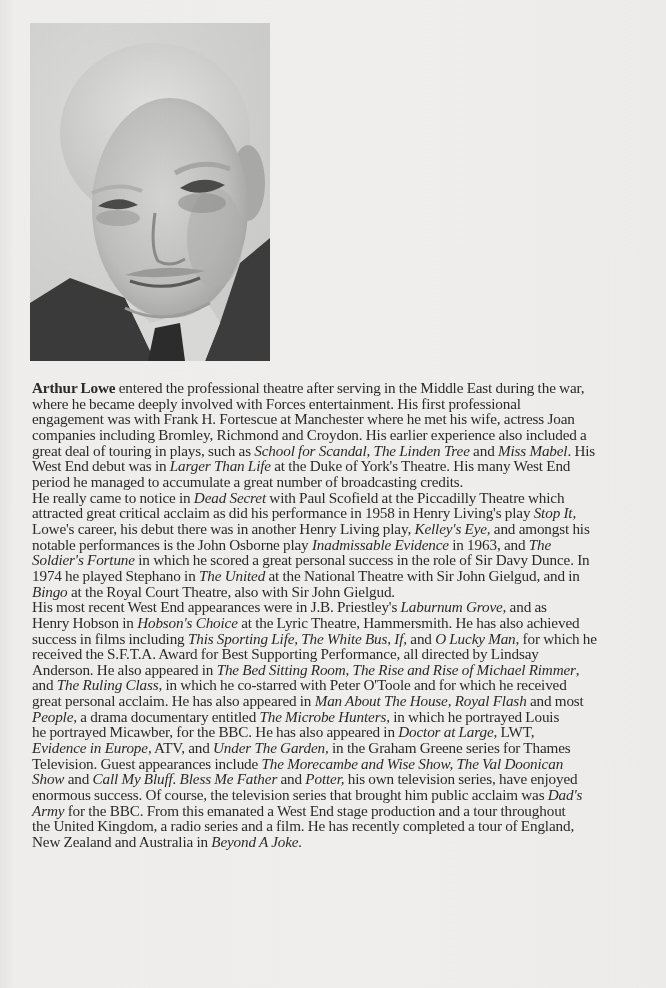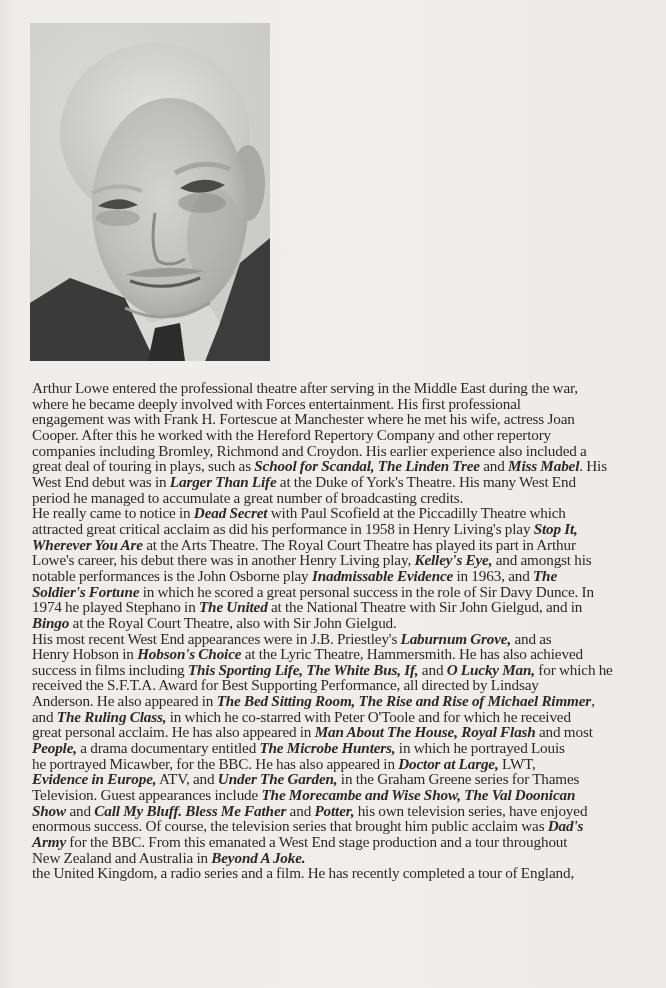--- a/index.html
+++ b/index.html
@@ -42,26 +42,25 @@
       font-size: 15.2px;
       line-height: 15.65px;
       letter-spacing: -0.15px;
       word-spacing: -0.3px;
     }
     .bio .line {
       display: block;
       white-space: nowrap;
     }
     .bio b {
-      font-weight: normal;
+      font-weight: bold;
       text-align: center;
     }
     .bio i {
       font-style: italic;
-      font-weight: bold;
     }
   </style>
 </head>
 <body>
 
 <div class="page-shade"></div>
 
 <div class="photo" title="Black-and-white portrait photograph of Arthur Lowe, smiling, wearing dark suit, white shirt and dark tie">
   <svg viewBox="0 0 240 338" preserveAspectRatio="none">
     <defs>
@@ -111,42 +110,40 @@
     <path d="M100 258 Q135 270 170 255" stroke="#5a5a58" stroke-width="3" fill="none"></path>
 
     <path d="M95 285 Q135 305 180 280" stroke="#9c9c9a" stroke-width="3" fill="none"></path>
   </svg>
 </div>
 
 <div class="bio" id="bio">
     <span class="line"><b>Arthur Lowe</b><span> entered the professional theatre after serving in the Middle East during the war,</span></span>
     <span class="line"><span>where he became deeply involved with Forces entertainment. His first professional</span></span>
     <span class="line"><span>engagement was with Frank H. Fortescue at Manchester where he met his wife, actress Joan</span></span>
-    <span class="line"><span>Cooper. After this he worked with the Hereford Repertory Company and other repertory</span></span>
     <span class="line"><span>companies including Bromley, Richmond and Croydon. His earlier experience also included a</span></span>
     <span class="line"><span>great deal of touring in plays, such as </span><i>School for Scandal, The Linden Tree</i><span> and </span><i>Miss Mabel</i><span>. His</span></span>
     <span class="line"><span>West End debut was in </span><i>Larger Than Life</i><span> at the Duke of York's Theatre. His many West End</span></span>
     <span class="line"><span>period he managed to accumulate a great number of broadcasting credits.</span></span>
     <span class="line"><span>He really came to notice in </span><i>Dead Secret</i><span> with Paul Scofield at the Piccadilly Theatre which</span></span>
     <span class="line"><span>attracted great critical acclaim as did his performance in 1958 in Henry Living's play </span><i>Stop It,</i></span>
-    <span class="line"><i>Wherever You Are</i><span> at the Arts Theatre. The Royal Court Theatre has played its part in Arthur</span></span>
     <span class="line"><span>Lowe's career, his debut there was in another Henry Living play, </span><i>Kelley's Eye,</i><span> and amongst his</span></span>
     <span class="line"><span>notable performances is the John Osborne play </span><i>Inadmissable Evidence</i><span> in 1963, and </span><i>The</i></span>
     <span class="line"><i>Soldier's Fortune</i><span> in which he scored a great personal success in the role of Sir Davy Dunce. In</span></span>
     <span class="line"><span>1974 he played Stephano in </span><i>The United</i><span> at the National Theatre with Sir John Gielgud, and in</span></span>
     <span class="line"><i>Bingo</i><span> at the Royal Court Theatre, also with Sir John Gielgud.</span></span>
     <span class="line"><span>His most recent West End appearances were in J.B. Priestley's </span><i>Laburnum Grove,</i><span> and as</span></span>
     <span class="line"><span>Henry Hobson in </span><i>Hobson's Choice</i><span> at the Lyric Theatre, Hammersmith. He has also achieved</span></span>
     <span class="line"><span>success in films including </span><i>This Sporting Life, The White Bus, If,</i><span> and </span><i>O Lucky Man,</i><span> for which he</span></span>
     <span class="line"><span>received the S.F.T.A. Award for Best Supporting Performance, all directed by Lindsay</span></span>
     <span class="line"><span>Anderson. He also appeared in </span><i>The Bed Sitting Room, The Rise and Rise of Michael Rimmer</i><span>,</span></span>
     <span class="line"><span>and </span><i>The Ruling Class,</i><span> in which he co-starred with Peter O'Toole and for which he received</span></span>
     <span class="line"><span>great personal acclaim. He has also appeared in </span><i>Man About The House, Royal Flash</i><span> and most</span></span>
     <span class="line"><i>People,</i><span> a drama documentary entitled </span><i>The Microbe Hunters,</i><span> in which he portrayed Louis</span></span>
     <span class="line"><span>he portrayed Micawber, for the BBC. He has also appeared in </span><i>Doctor at Large,</i><span> LWT,</span></span>
     <span class="line"><i>Evidence in Europe,</i><span> ATV, and </span><i>Under The Garden,</i><span> in the Graham Greene series for Thames</span></span>
     <span class="line"><span>Television. Guest appearances include </span><i>The Morecambe and Wise Show, The Val Doonican</i></span>
     <span class="line"><i>Show</i><span> and </span><i>Call My Bluff. Bless Me Father</i><span> and </span><i>Potter,</i><span> his own television series, have enjoyed</span></span>
     <span class="line"><span>enormous success. Of course, the television series that brought him public acclaim was </span><i>Dad's</i></span>
     <span class="line"><i>Army</i><span> for the BBC. From this emanated a West End stage production and a tour throughout</span></span>
+    <span class="line"><span>the United Kingdom, a radio series and a film. He has recently completed a tour of England,</span></span>
     <span class="line"><span>New Zealand and Australia in </span><i>Beyond A Joke.</i></span>
-    <span class="line"><span>the United Kingdom, a radio series and a film. He has recently completed a tour of England,</span></span>
   </div>
 
 </body></html>

